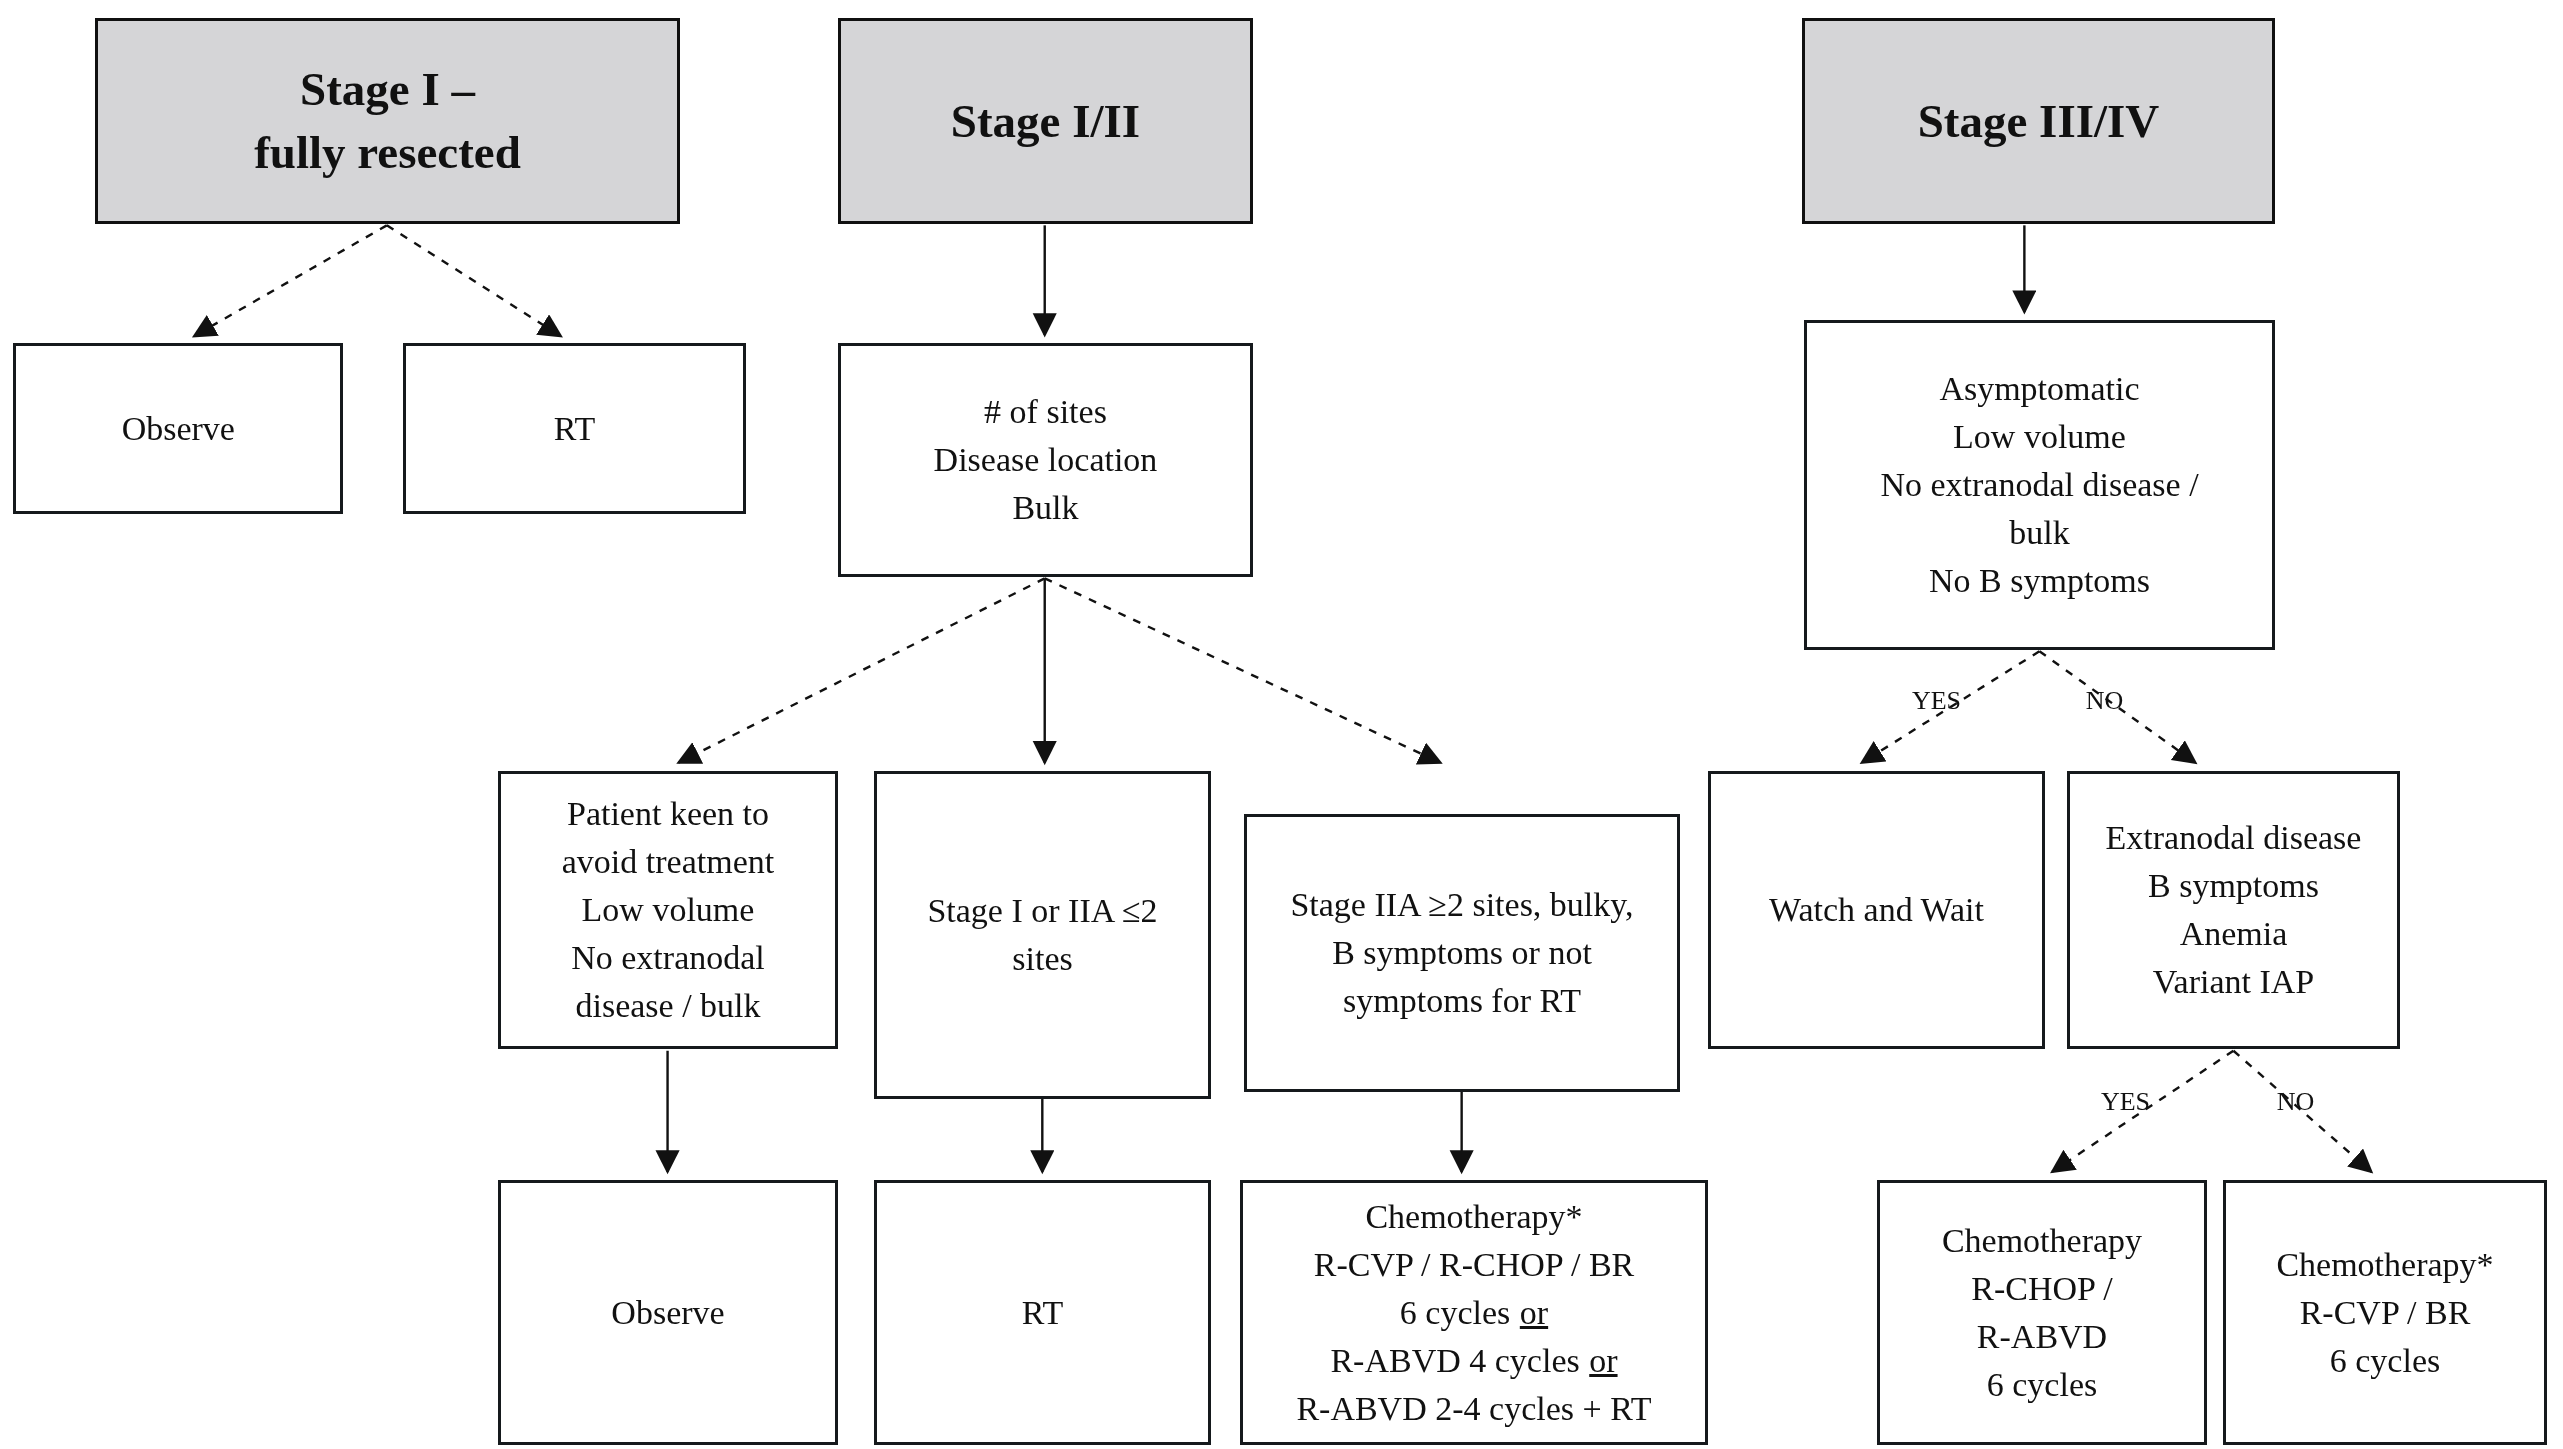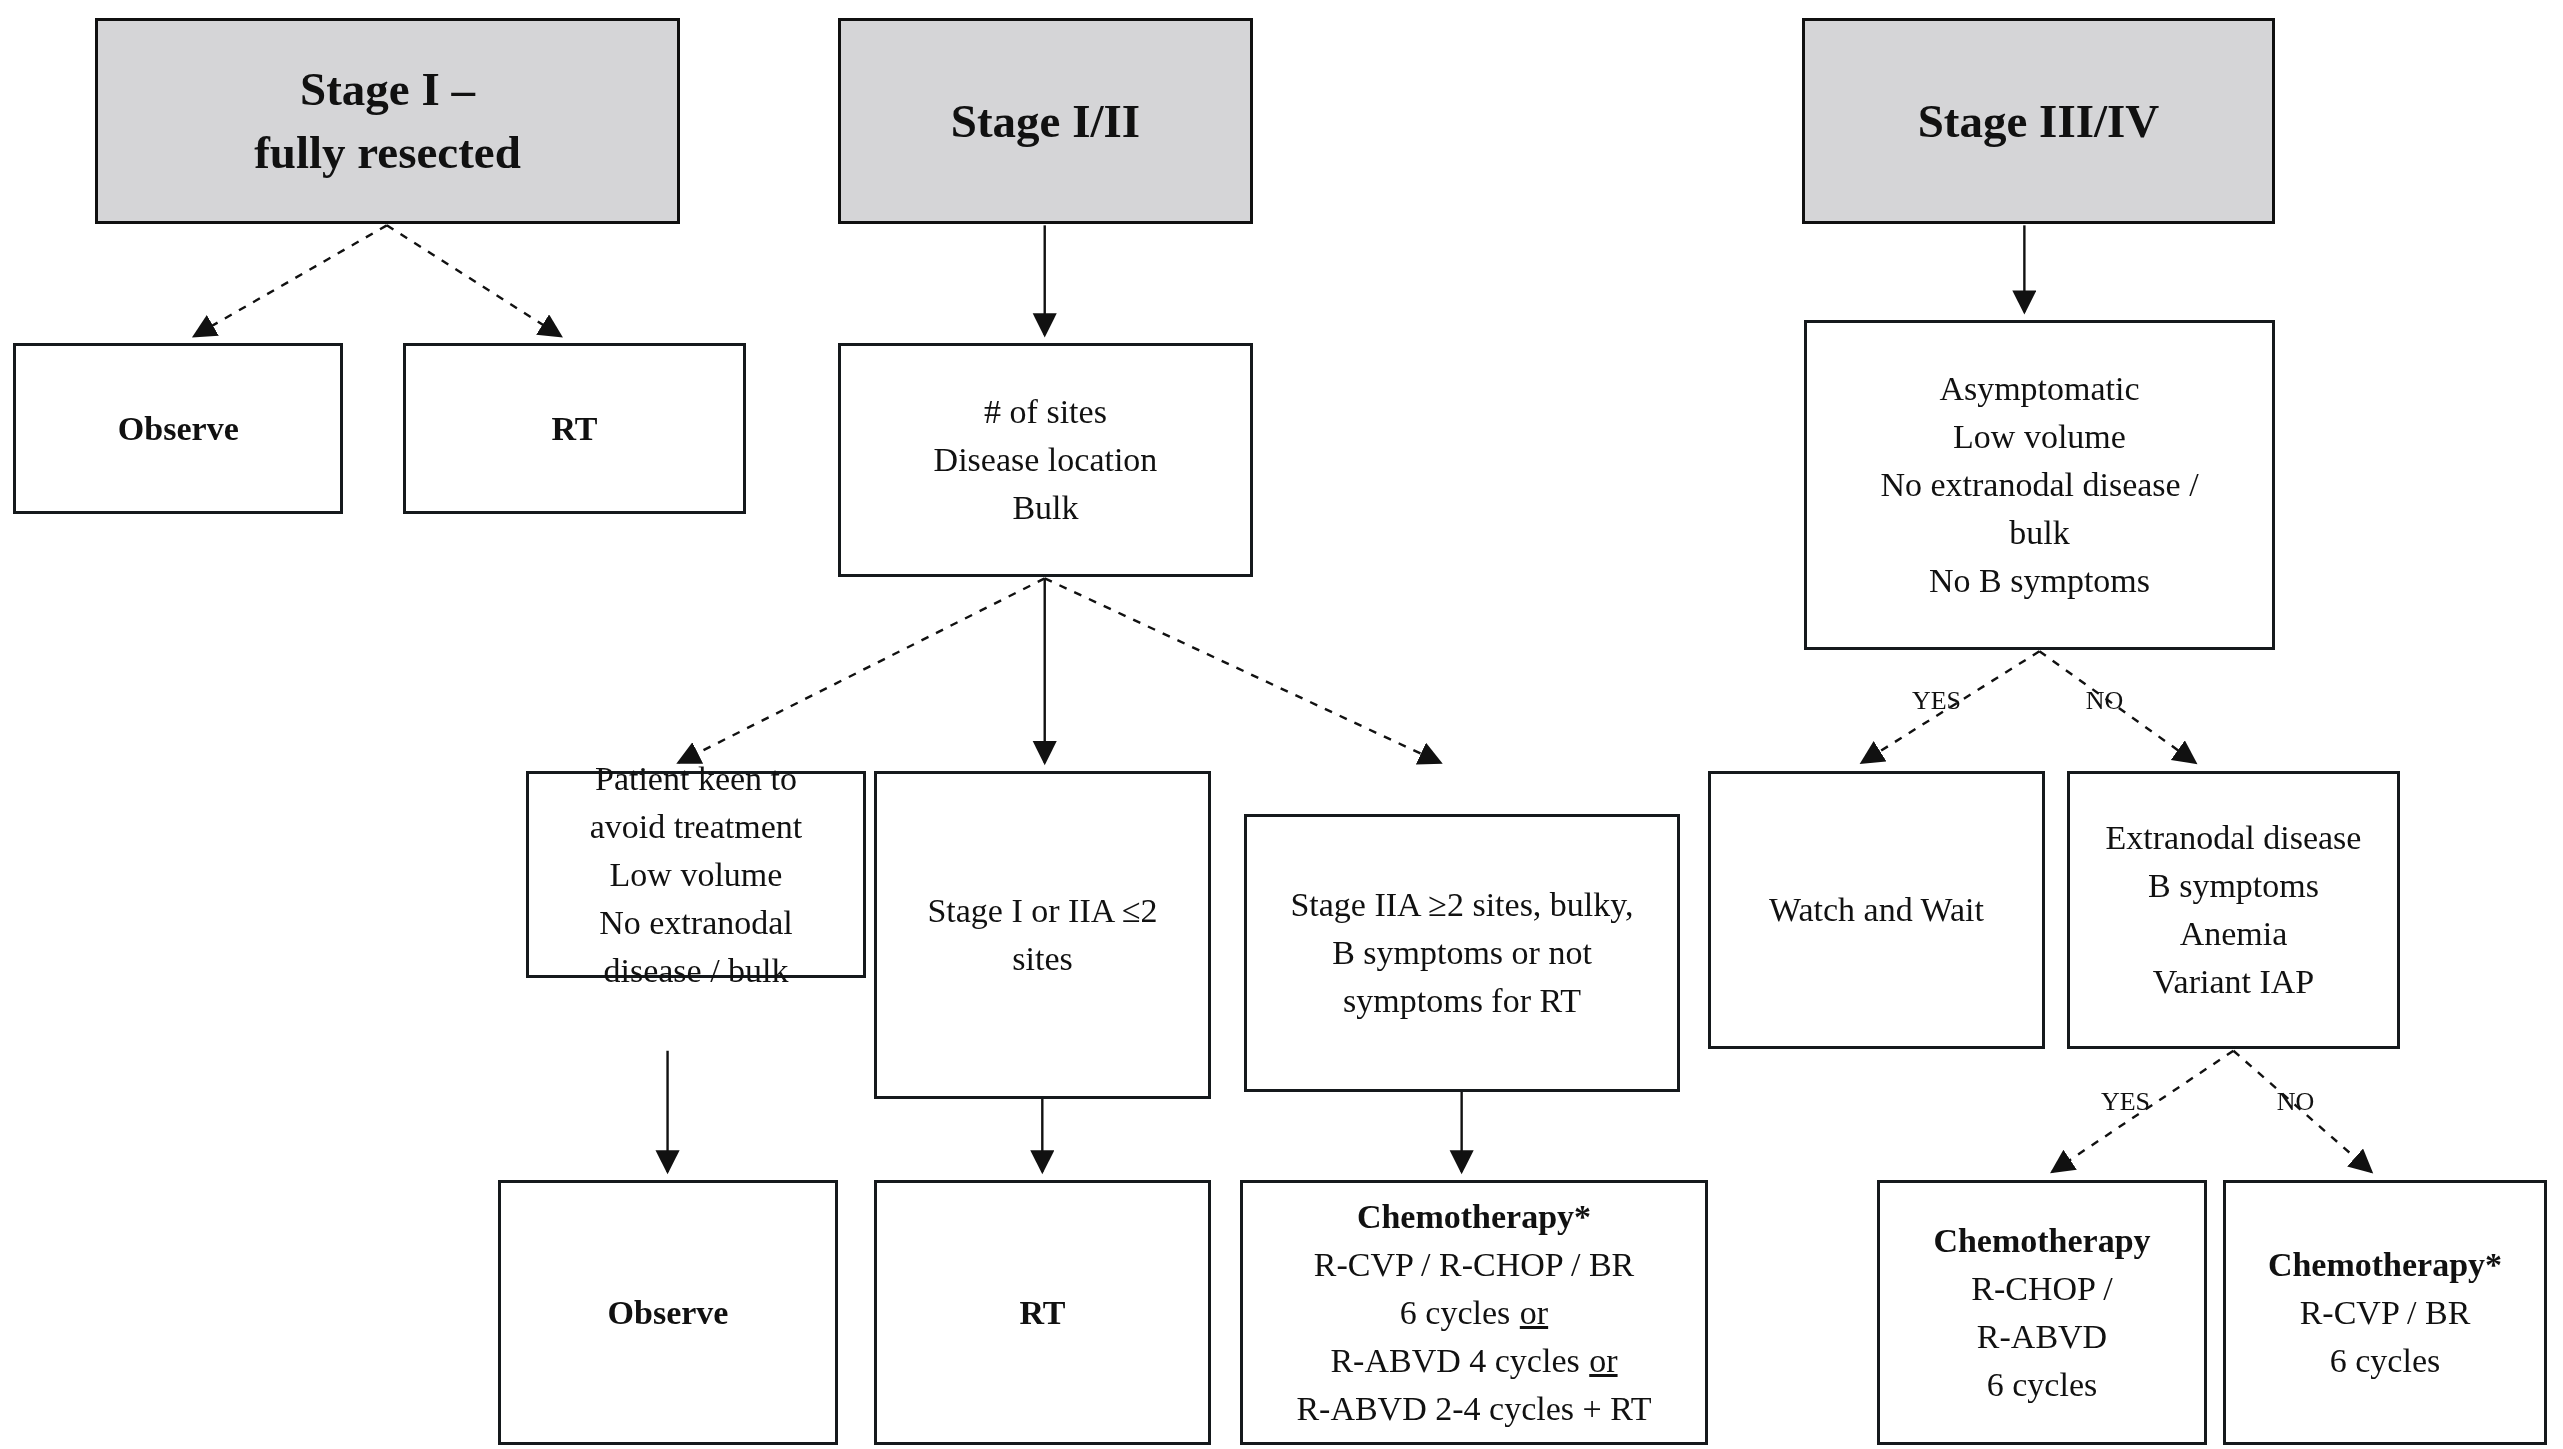--- a/index.html
+++ b/index.html
@@ -28,21 +28,21 @@
     line-height:48px;
     padding:0 11px;
   }
   .node.gray{
     background:#d5d5d7;
     border-color:#101010;
     font-size:47px;
     line-height:63px;
     font-weight:bold;
   }
-  .node .b{font-weight:bold;}
+  .node .b{font-weight:normal;}
   .u-or{text-decoration:underline;margin-left:0.28em;}
   .branch-label{
     position:absolute;
     width:121px;
     text-align:center;
     font-size:26px;
     line-height:54px;
     height:54px;
   }
 </style>
@@ -96,21 +96,21 @@
     <div>Bulk</div>
   </div>
   <div class="node" style="left:1804px;top:320px;width:471px;height:330px">
     <div>Asymptomatic</div>
     <div>Low volume</div>
     <div>No extranodal disease /</div>
     <div>bulk</div>
     <div>No B symptoms</div>
   </div>
 
-  <div class="node" style="left:526px;top:771px;width:340px;height:207px">
+  <div class="node" style="left:498px;top:771px;width:340px;height:278px">
     <div>Patient keen to</div>
     <div>avoid treatment</div>
     <div>Low volume</div>
     <div>No extranodal</div>
     <div>disease / bulk</div>
   </div>
   <div class="node" style="left:874px;top:771px;width:337px;height:328px">
     <div>Stage I or IIA ≤2</div>
     <div>sites</div>
   </div>

